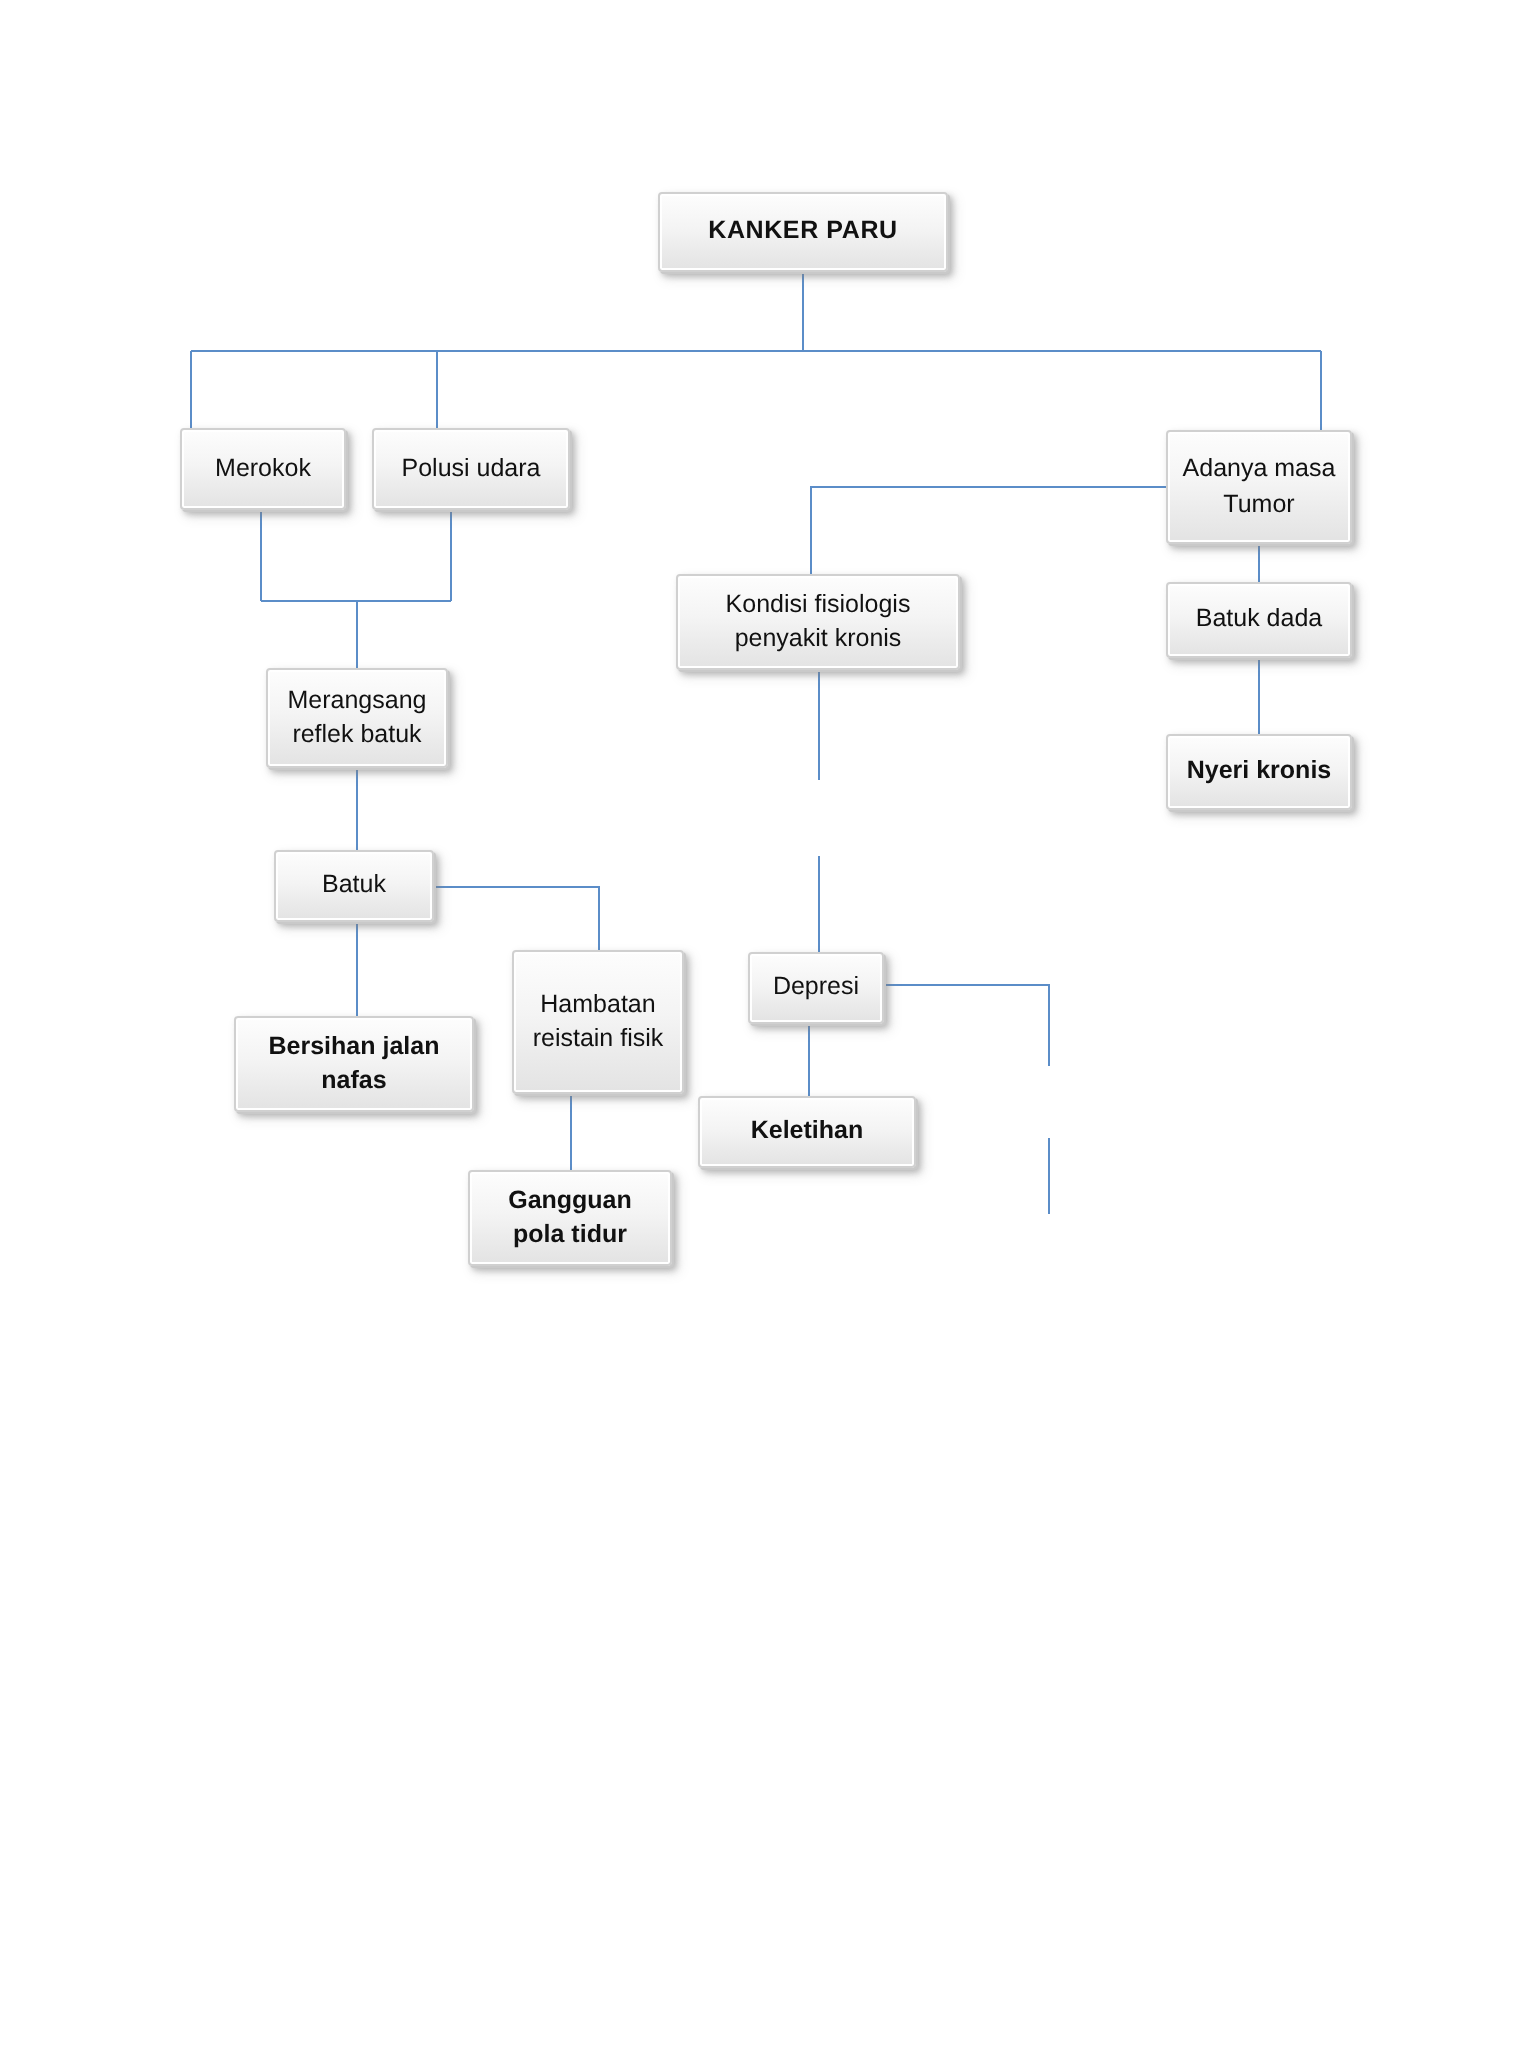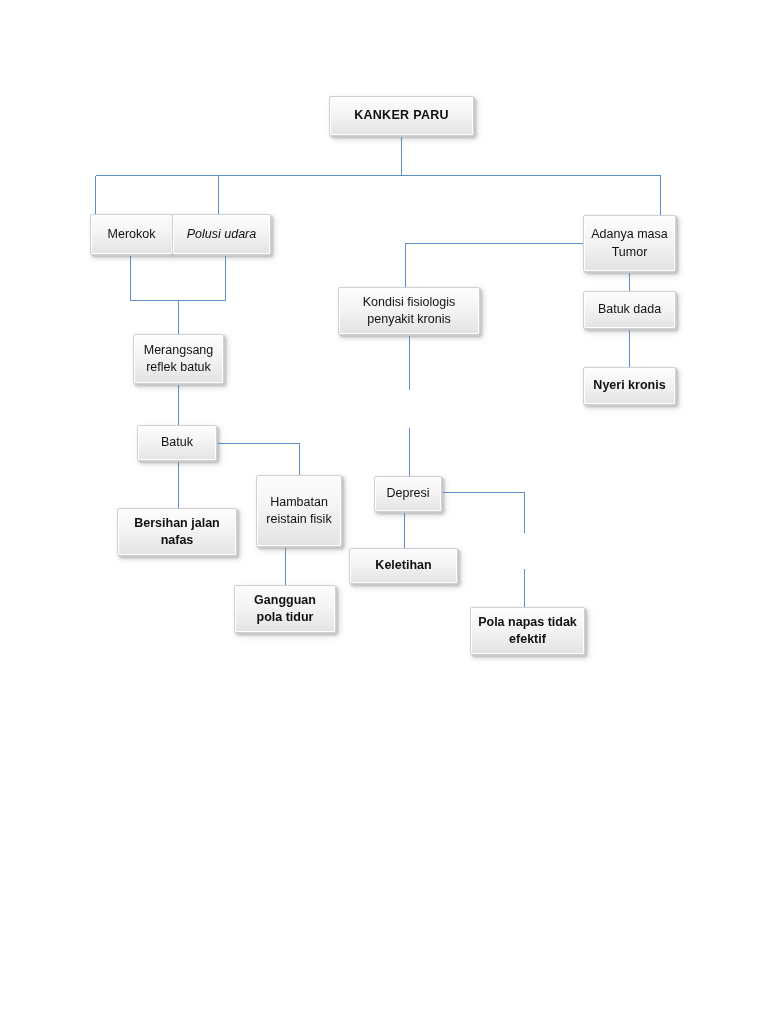--- a/index.html
+++ b/index.html
@@ -105,21 +105,21 @@
   </svg>
 
   <div class="node title" style="left:329px; top:96px; width:145px; height:40px;">
     <span class="label">KANKER PARU</span>
   </div>
 
   <div class="node" style="left:90px; top:214px; width:83px; height:41px;">
     <span class="label">Merokok</span>
   </div>
 
-  <div class="node" style="left:172px; top:214px; width:99px; height:41px;font-style:italic;">
+  <div class="node" style="left:186px; top:214px; width:99px; height:41px;">
     <span class="label">Polusi udara</span>
   </div>
 
   <div class="node" style="left:583px; top:215px; width:93px; height:57px;">
     <span class="label">Adanya masa Tumor</span>
   </div>
 
   <div class="node" style="left:583px; top:291px; width:93px; height:38px;">
     <span class="label">Batuk dada</span>
   </div>
@@ -135,23 +135,20 @@
 
   <div class="node" style="left:374px; top:476px; width:68px; height:36px;">
     <span class="label">Depresi</span>
   </div>
 
 
   <div class="node bold" style="left:349px; top:548px; width:109px; height:36px;">
     <span class="label">Keletihan</span>
   </div>
 
-  <div class="node bold" style="left:470px; top:607px; width:115px; height:48px;">
-    <span class="label">Pola napas tidak efektif</span>
-  </div>
 
   <div class="node" style="left:133px; top:334px; width:91px; height:50px;">
     <span class="label">Merangsang reflek batuk</span>
   </div>
 
   <div class="node" style="left:137px; top:425px; width:80px; height:36px;">
     <span class="label">Batuk</span>
   </div>
 
   <div class="node bold" style="left:117px; top:508px; width:120px; height:48px;">

